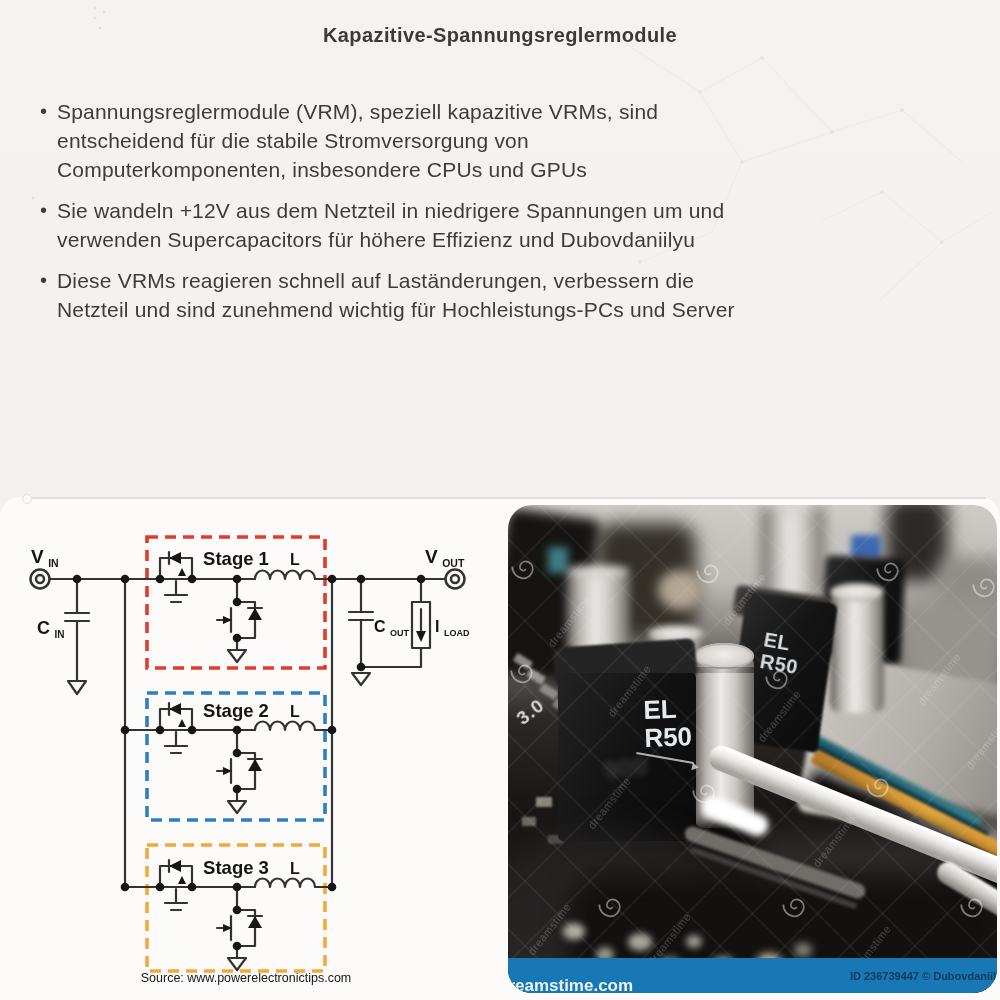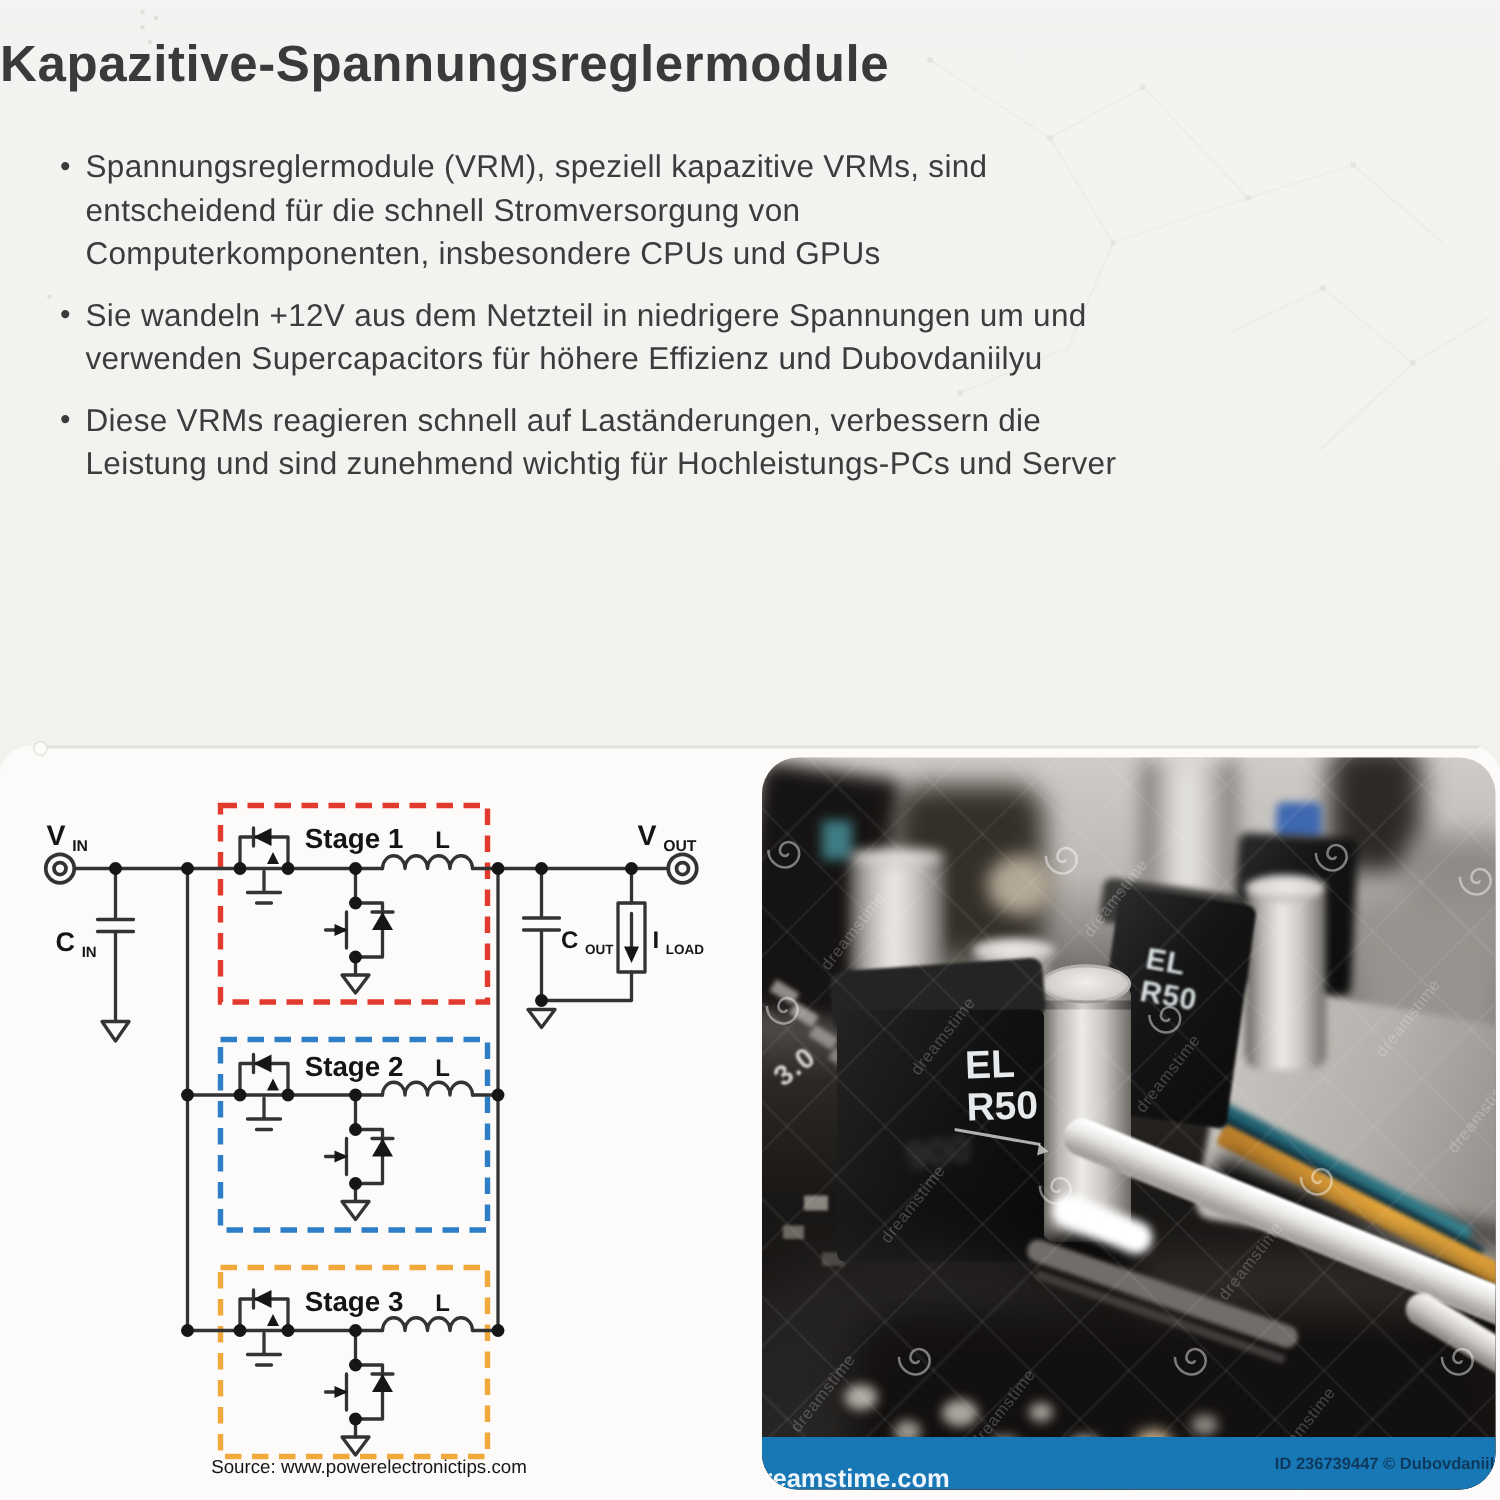--- a/index.html
+++ b/index.html
@@ -1,21 +1,21 @@
 <!DOCTYPE html>
 <html><head>
 <meta charset="utf-8">
 <style>
   html,body{margin:0;padding:0;background:#f2f1ee;}
   .page{position:relative;width:1000px;height:1000px;overflow:hidden;
         background:linear-gradient(180deg,#f4f3f1 0%,#f2f1ee 60%,#f1f0ed 100%);
         font-family:"Liberation Sans","DejaVu Sans",sans-serif;color:#3b3b3b;}
   .decor{position:absolute;top:0;left:0;pointer-events:none;opacity:.75;}
-  .title{position:absolute;top:24px;left:0;right:0;
-         font-size:34px;font-weight:600;color:#3a3a3a;letter-spacing:.4px;}
+  .title{position:absolute;top:24px;left:0;right:0;text-align:center;
+         font-size:20px;font-weight:600;color:#3a3a3a;letter-spacing:.4px;}
   .bullets{position:absolute;top:97px;left:40px;right:50px;}
   .bullet{display:flex;margin-bottom:12px;}
   .bullet .dot{flex:0 0 17px;font-size:20px;line-height:29px;color:#3c3c3c;}
   .bullet .txt{font-size:21px;line-height:29px;color:#3c3c3c;white-space:pre-line;letter-spacing:.2px;}
   .board{position:absolute;left:0;right:0;top:497px;bottom:0;background:#fcfbfa;border-radius:20px 20px 0 0;}
   .topline{position:absolute;top:0;left:30px;right:14px;height:2px;background:#e3e1de;border-radius:2px;}
   .topline-dot{position:absolute;top:-3px;left:22px;width:8px;height:8px;border:1.5px solid #e3e1de;
                border-radius:50%;background:#fcfbfa;}
   .csvg{position:absolute;left:15px;top:8px;}
   .csvg text{font-family:"Liberation Sans","DejaVu Sans",sans-serif;fill:#151515;}
@@ -75,32 +75,32 @@
         <circle cx="33" cy="198" r="1.5"></circle>
     </g>
   </svg>
 
   <div class="title">Kapazitive-Spannungsreglermodule</div>
 
   <div class="bullets">
     <div class="bullet">
       <span class="dot">•</span>
       <span class="txt">Spannungsreglermodule (VRM), speziell kapazitive VRMs, sind
-entscheidend für die schnell Stromversorgung von
+entscheidend für die stabile Stromversorgung von
 Computerkomponenten, insbesondere CPUs und GPUs</span>
     </div>
     <div class="bullet">
       <span class="dot">•</span>
       <span class="txt">Sie wandeln +12V aus dem Netzteil in niedrigere Spannungen um und
 verwenden Supercapacitors für höhere Effizienz und Dubovdaniilyu</span>
     </div>
     <div class="bullet">
       <span class="dot">•</span>
       <span class="txt">Diese VRMs reagieren schnell auf Laständerungen, verbessern die
-Leistung und sind zunehmend wichtig für Hochleistungs-PCs und Server</span>
+Netzteil und sind zunehmend wichtig für Hochleistungs-PCs und Server</span>
     </div>
   </div>
 
   <div class="board">
     <div class="topline"></div>
     <div class="topline-dot"></div>
 
     <svg class="csvg" width="480" height="495" viewBox="0 0 480 495">
 
       <rect x="132" y="32" width="178" height="131" fill="none" stroke="#e23a2c" stroke-width="3.6" stroke-dasharray="11 7"></rect>

